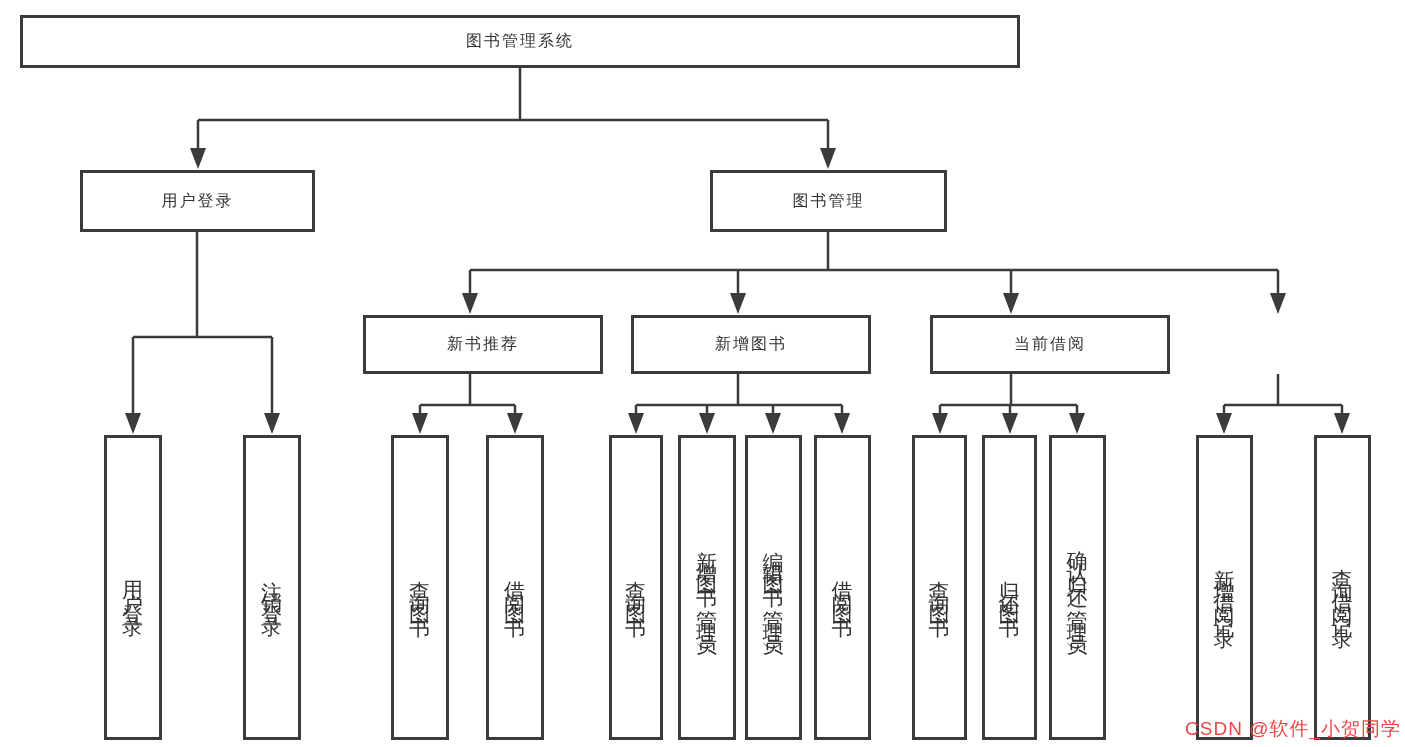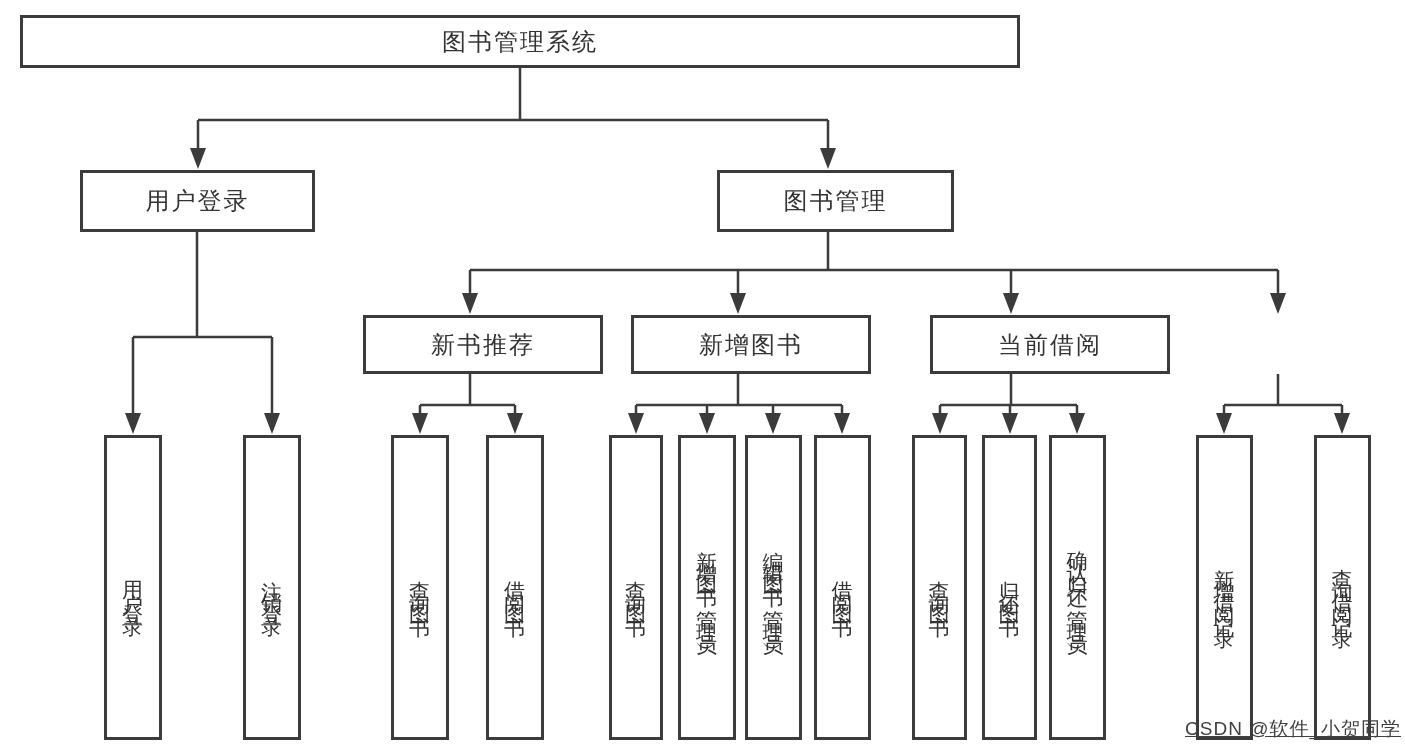--- a/index.html
+++ b/index.html
@@ -5,33 +5,33 @@
   html,body{margin:0;padding:0;background:#ffffff;}
   .canvas{
     position:relative;width:1405px;height:747px;background:#ffffff;
     font-family:"Liberation Sans","DejaVu Sans",sans-serif;
     color:#333333;overflow:hidden;
   }
   .connectors{position:absolute;left:0;top:0;width:1405px;height:747px;pointer-events:none;}
   .box{
     position:absolute;box-sizing:border-box;background:#ffffff;
     border:3px solid #3b3b3b;display:flex;align-items:center;justify-content:center;
-    font-size:24px;letter-spacing:2px;white-space:nowrap;z-index:2;
+    font-size:16px;letter-spacing:2px;white-space:nowrap;z-index:2;
   }
   .hbox{height:62px;}
   .lvl3{height:59px;top:315px;width:240px;}
   .vbox{
     top:435px;height:305px;
     writing-mode:vertical-rl;text-orientation:mixed;
     font-size:21px;letter-spacing:12px;line-height:1;
     display:flex;align-items:center;justify-content:center;
   }
   .watermark{
     position:absolute;right:4px;top:716px;z-index:5;
-    font-size:19px;letter-spacing:1px;color:#404040;text-decoration:underline;
+    font-size:19px;letter-spacing:1px;color:#ef4444;
   }
 </style>
 </head>
 <body>
 
 <div class="canvas">
 
   <svg class="connectors" viewBox="0 0 1405 747" xmlns="http://www.w3.org/2000/svg">
     <path d="M520 68 V120 M198 120 H828 M198 120 V152 M828 120 V152
              M197 232 V337 M133 337 H272 M133 337 V417 M272 337 V417
@@ -45,21 +45,21 @@
              M133 434 l-8 -21 h16 z M272 434 l-8 -21 h16 z
              M420 434 l-8 -21 h16 z M515 434 l-8 -21 h16 z
              M636 434 l-8 -21 h16 z M707 434 l-8 -21 h16 z M773 434 l-8 -21 h16 z M842 434 l-8 -21 h16 z
              M940 434 l-8 -21 h16 z M1010 434 l-8 -21 h16 z M1077 434 l-8 -21 h16 z
              M1224 434 l-8 -21 h16 z M1342 434 l-8 -21 h16 z" fill="#3b3b3b" stroke="none"></path>
   </svg>
 
   <div class="box" style="left:20px;top:15px;width:1000px;height:53px;">图书管理系统</div>
 
   <div class="box hbox" style="left:80px;top:170px;width:235px;">用户登录</div>
-  <div class="box hbox" style="left:710px;top:170px;width:237px;margin-left:7px;">图书管理</div>
+  <div class="box hbox" style="left:710px;top:170px;width:237px;">图书管理</div>
 
   <div class="box lvl3" style="left:363px;">新书推荐</div>
   <div class="box lvl3" style="left:631px;">新增图书</div>
   <div class="box lvl3" style="left:904px;margin-left:26px;">当前借阅</div>
 
   <div class="box vbox" style="left:104px;width:58px;">用户登录</div>
   <div class="box vbox" style="left:243px;width:58px;">注销登录</div>
 
   <div class="box vbox" style="left:391px;width:58px;">查询图书</div>
   <div class="box vbox" style="left:486px;width:58px;">借阅图书</div>

